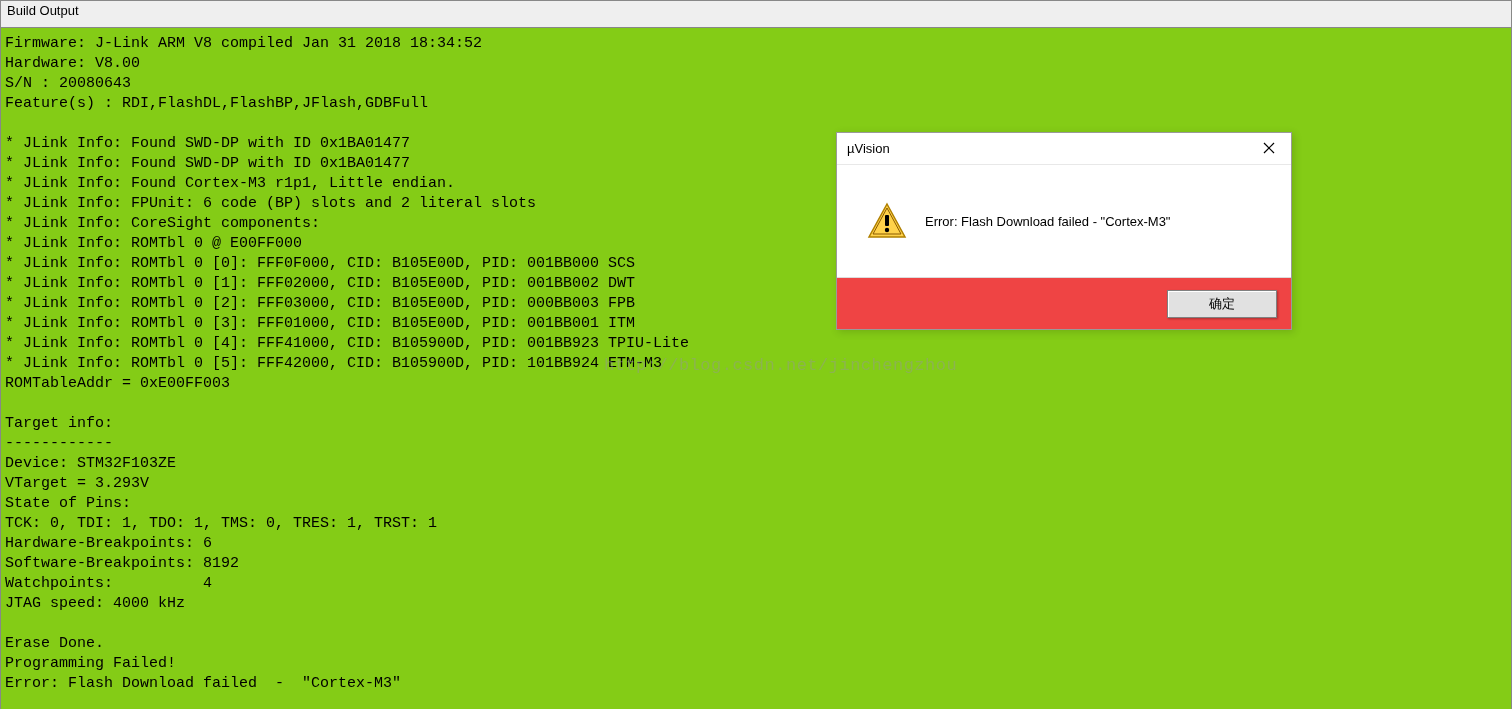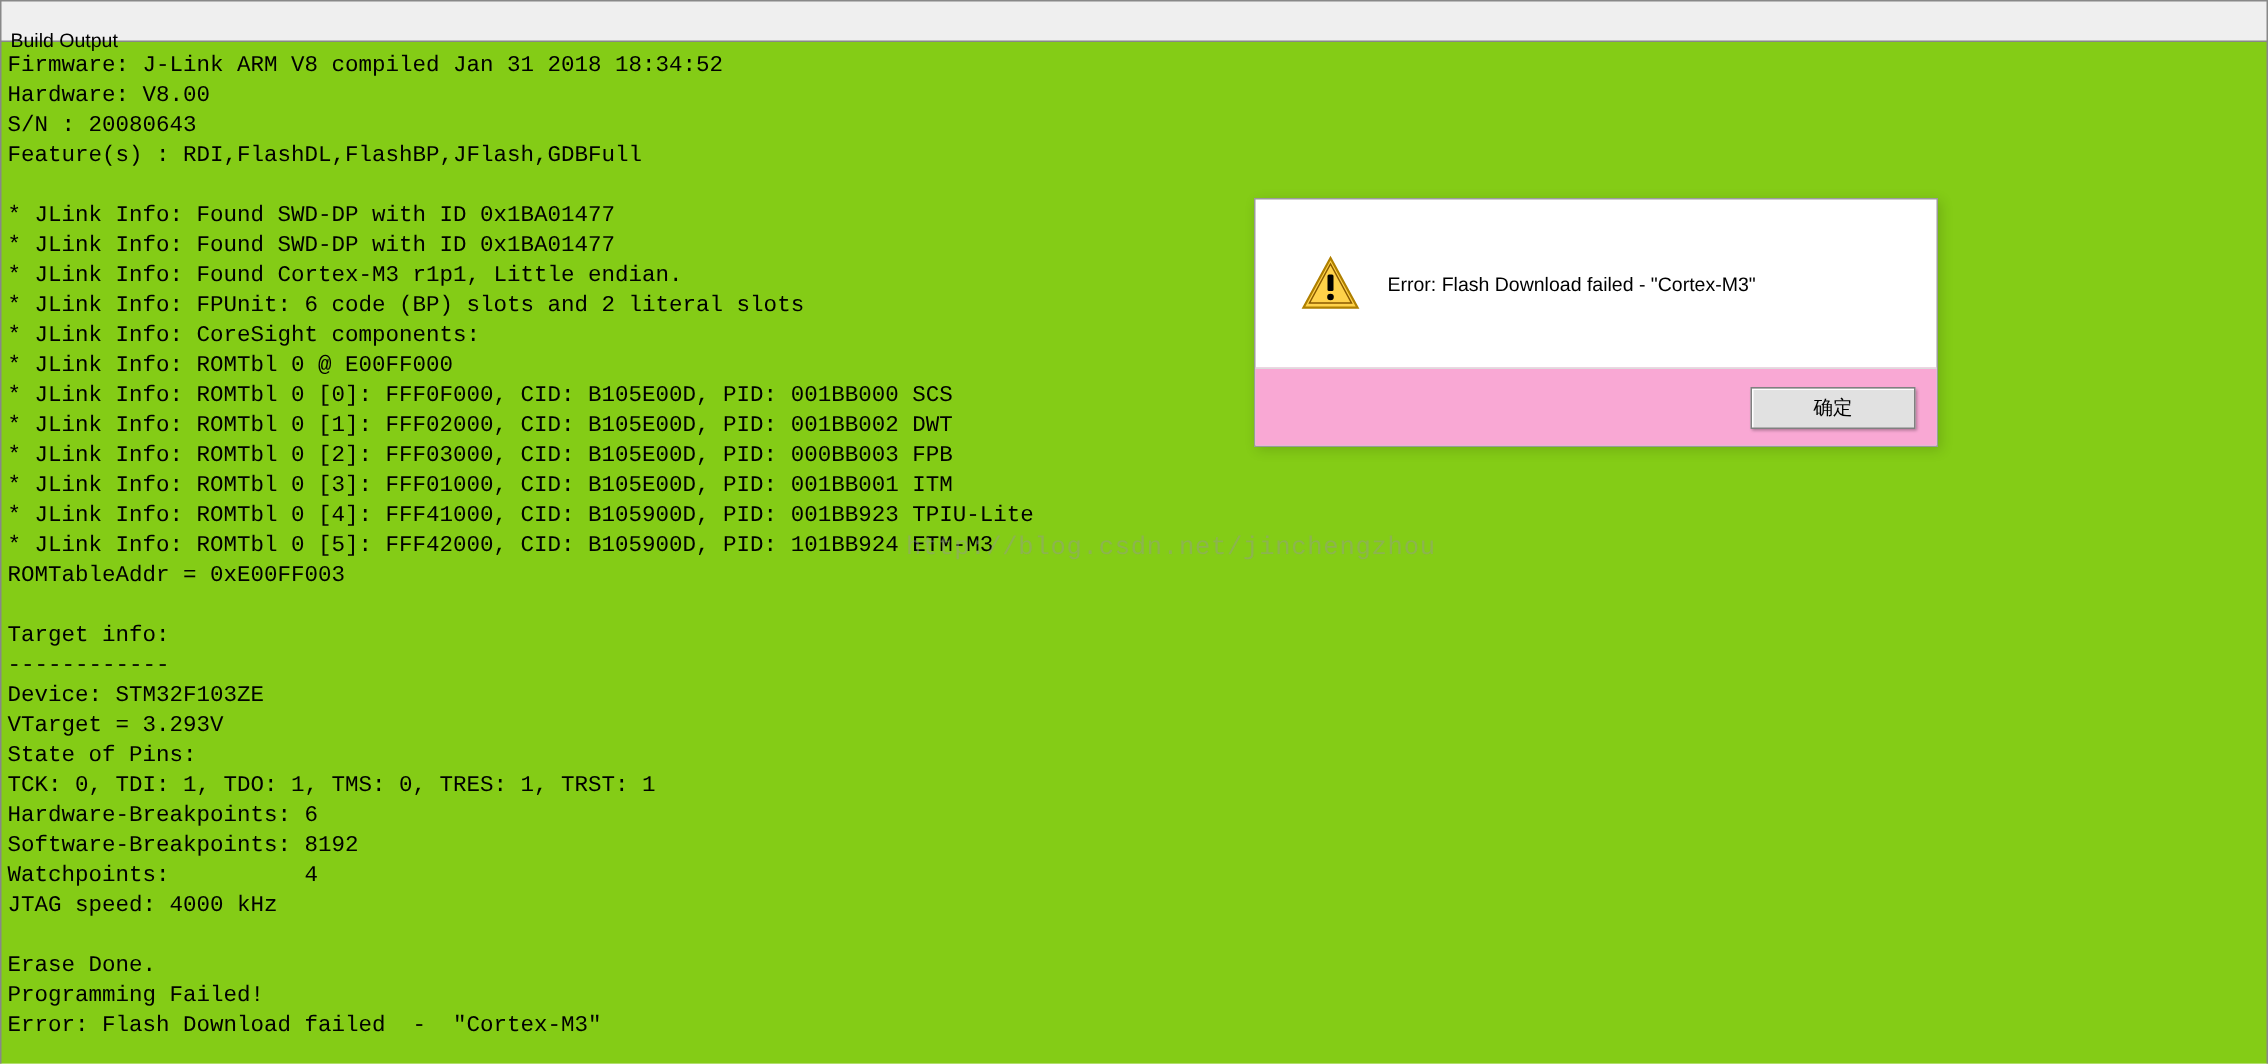--- a/index.html
+++ b/index.html
@@ -12,21 +12,21 @@
       position: relative;
     }
     .panel-title {
       background: #efefef;
       border-top: 1px solid #888;
       border-left: 1px solid #888;
       border-right: 1px solid #888;
       border-bottom: 1px solid #888;
       font-size: 13px;
       color: #000;
-      padding: 19px 6px 3px 6px;
+      padding: 3px 6px 3px 6px;
       height: 28px;
       line-height: 14px;
     }
     .output-area {
       border-left: 1px solid #888;
       border-right: 1px solid #888;
       border-bottom: 1px solid #888;
       background: #84cc16;
       height: 690px;
       padding: 6px 4px 4px 4px;
@@ -81,21 +81,21 @@
       width: 40px;
       height: 40px;
       flex-shrink: 0;
     }
     .dialog-message {
       font-size: 13px;
       color: #000;
     }
     .dialog-footer {
       height: 52px;
-      background: #f9a8d4;
+      background: #ef4444;
       border-top: 1px solid #dcdcdc;
       display: flex;
       align-items: center;
       justify-content: flex-end;
       padding: 0 14px;
     }
     .dialog-btn {
       width: 110px;
       height: 28px;
       background: #e1e1e1;
@@ -158,20 +158,31 @@
 <span> </span>
 <span>Erase Done.</span>
 <span>Programming Failed!</span>
 <span>Error: Flash Download failed  -  "Cortex-M3"</span></div>
 
 <div class="watermark">
   <span>http://blog.csdn.net/jinchengzhou</span>
 </div>
 
 <div class="dialog">
+  <div class="dialog-titlebar">
+    <span class="dialog-title">µVision</span>
+    <div class="dialog-close">
+      <span>
+        <svg viewBox="0 0 12 12">
+            <line x1="1" y1="1" x2="11" y2="11" stroke="#000" stroke-width="1.2"></line>
+            <line x1="11" y1="1" x2="1" y2="11" stroke="#000" stroke-width="1.2"></line>
+          </svg>
+      </span>
+    </div>
+  </div>
   <div class="dialog-body">
     <div class="warning-icon">
       <svg viewBox="0 0 40 40">
         <polygon points="20,3 38,36 2,36" fill="#ffd24a" stroke="#b08000" stroke-width="1.5"></polygon>
         <polygon points="20,7 34,33 6,33" fill="none" stroke="#8a5a00" stroke-width="1"></polygon>
         <rect x="18" y="14" width="4" height="11" fill="#000" rx="1"></rect>
         <circle cx="20" cy="29" r="2.2" fill="#000"></circle>
       </svg>
     </div>
     <div class="dialog-message">Error: Flash Download failed  -  "Cortex-M3"</div>

